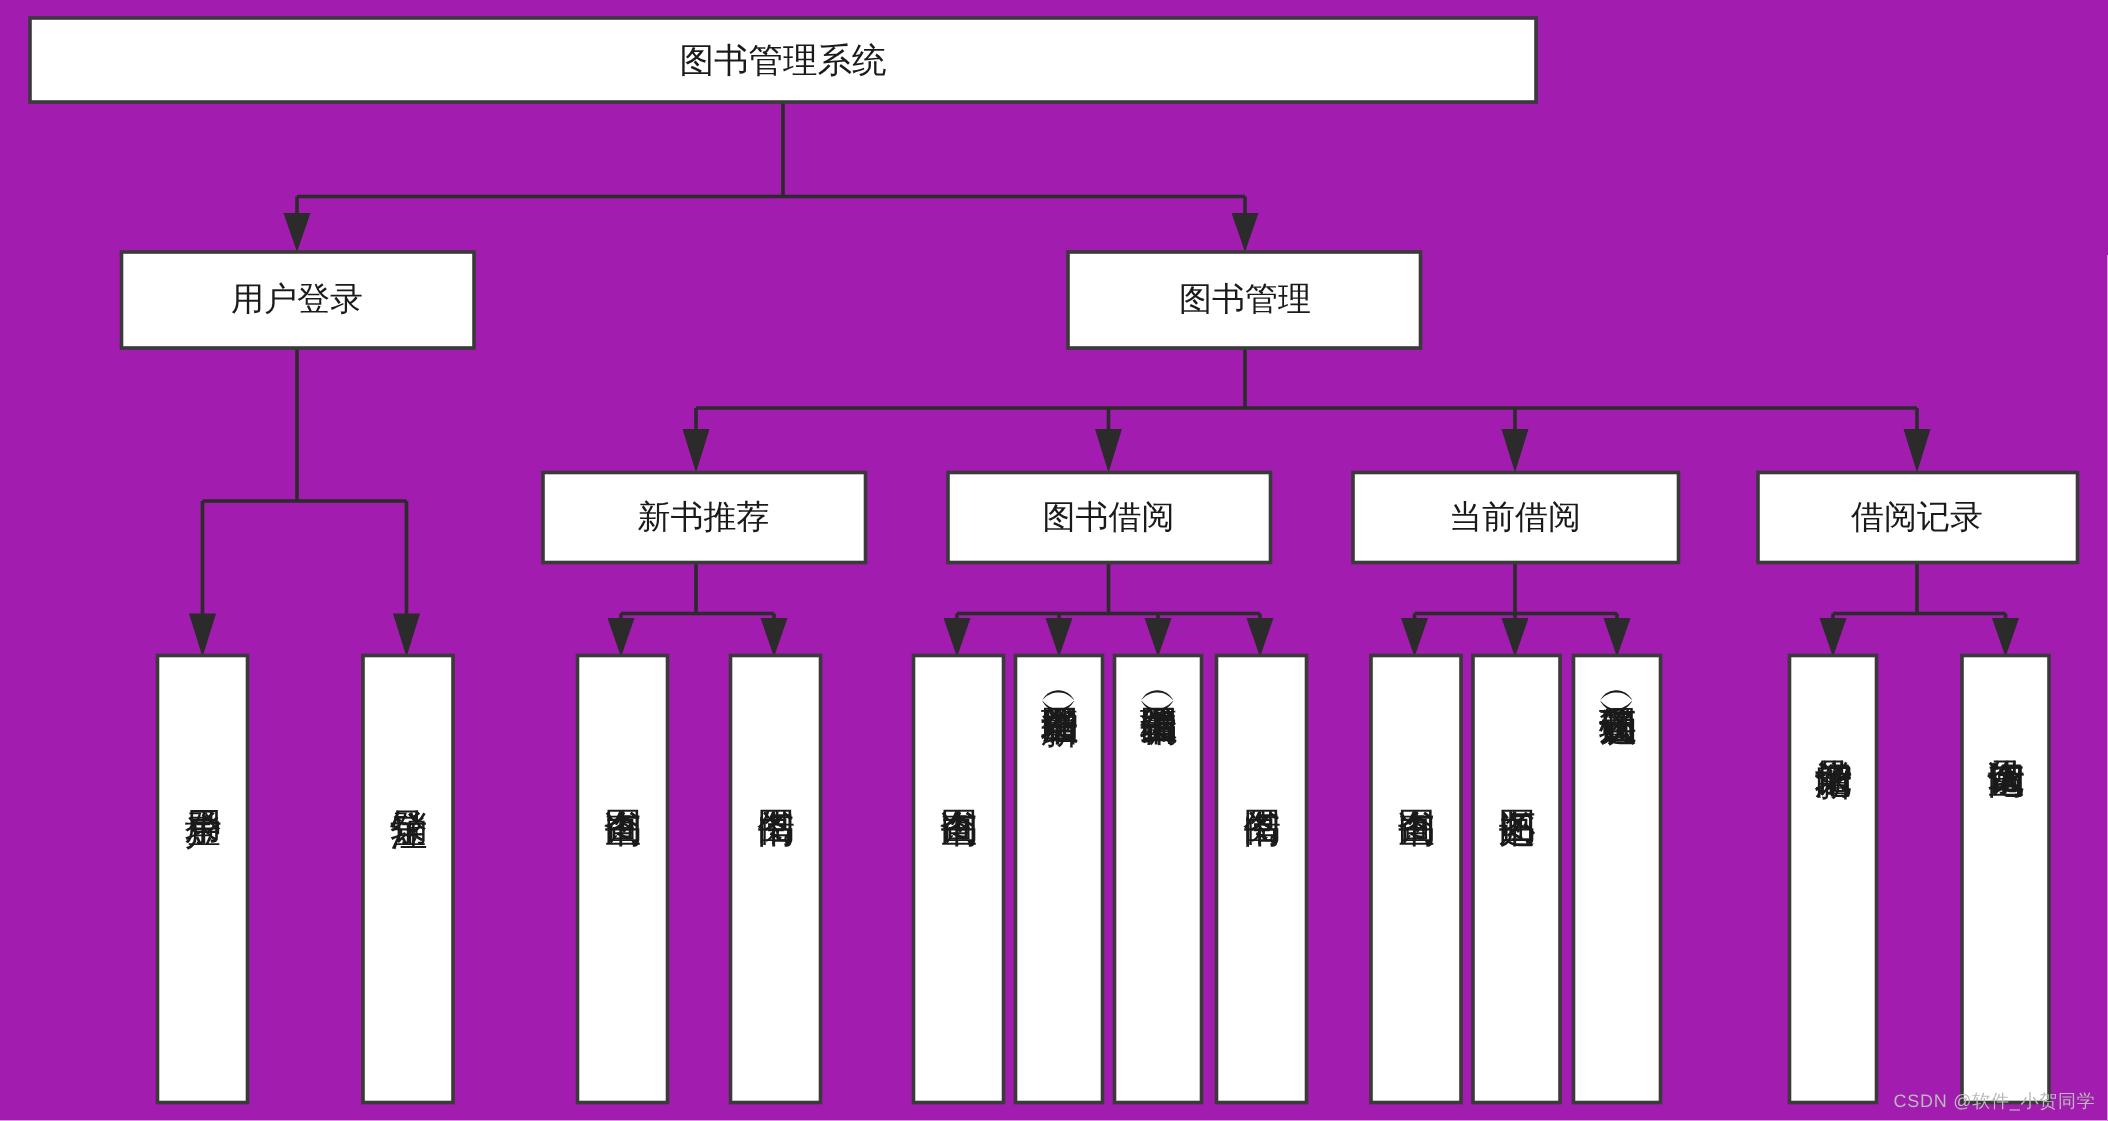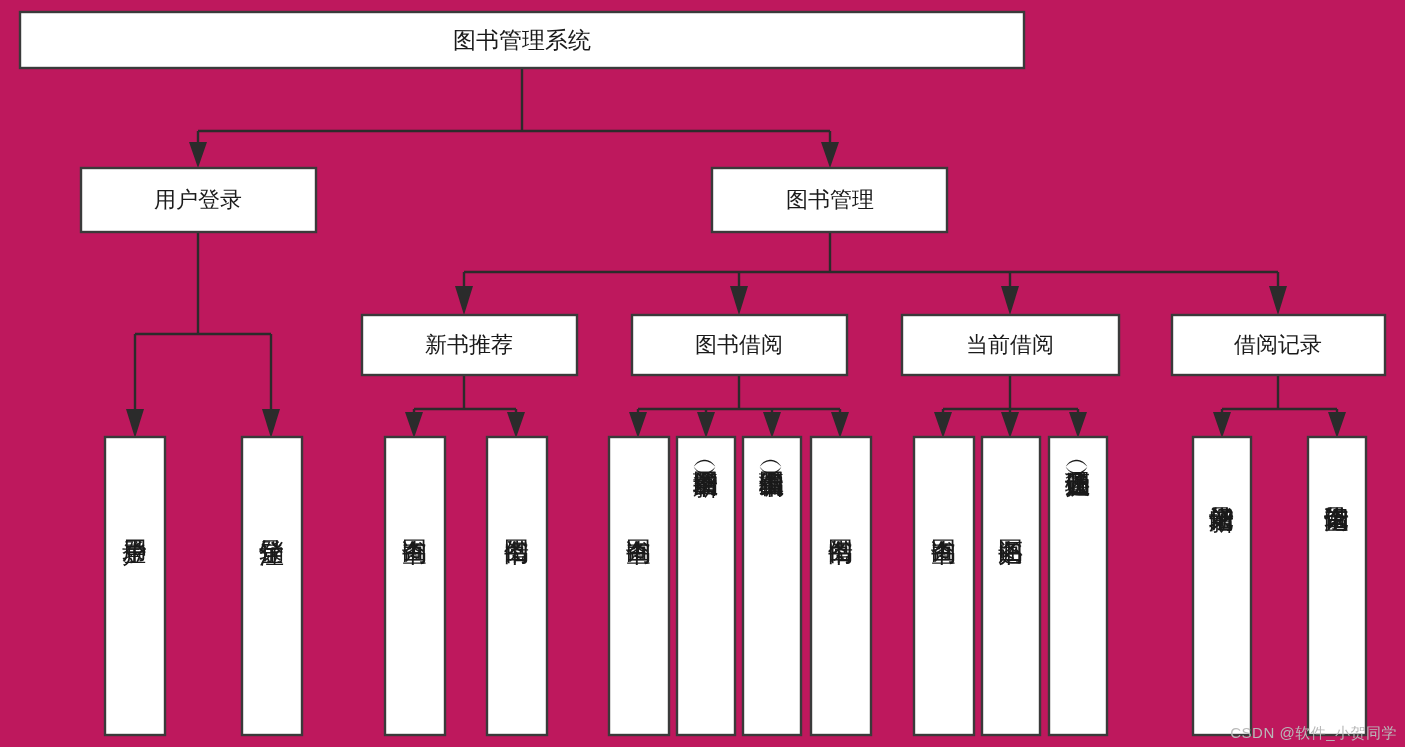--- a/index.html
+++ b/index.html
@@ -7,21 +7,21 @@
     padding: 0;
     background: #ffffff;
   }
   body {
     font-family: "Liberation Sans", "DejaVu Sans", sans-serif;
   }
   #diagram-root {
     position: relative;
     width: 1405px;
     height: 747px;
-    background: #be185d;
+    background: #a21caf;
     overflow: hidden;
   }
   svg.flow {
     position: absolute;
     left: 0;
     top: 0;
     width: 1405px;
     height: 747px;
     display: block;
   }
@@ -53,21 +53,21 @@
   }
   .arrow-head {
     fill: #2b2b2b;
     stroke: none;
   }
   .watermark {
     position: absolute;
     right: 8px;
     bottom: 4px;
     font-family: "Liberation Sans", "DejaVu Sans", sans-serif;
-    font-size: 15px;
+    font-size: 12px;
     color: #b9b9b9;
     letter-spacing: 0.5px;
     white-space: nowrap;
     user-select: none;
   }
 </style>
 </head>
 <body>
 
 <div id="diagram-root">

